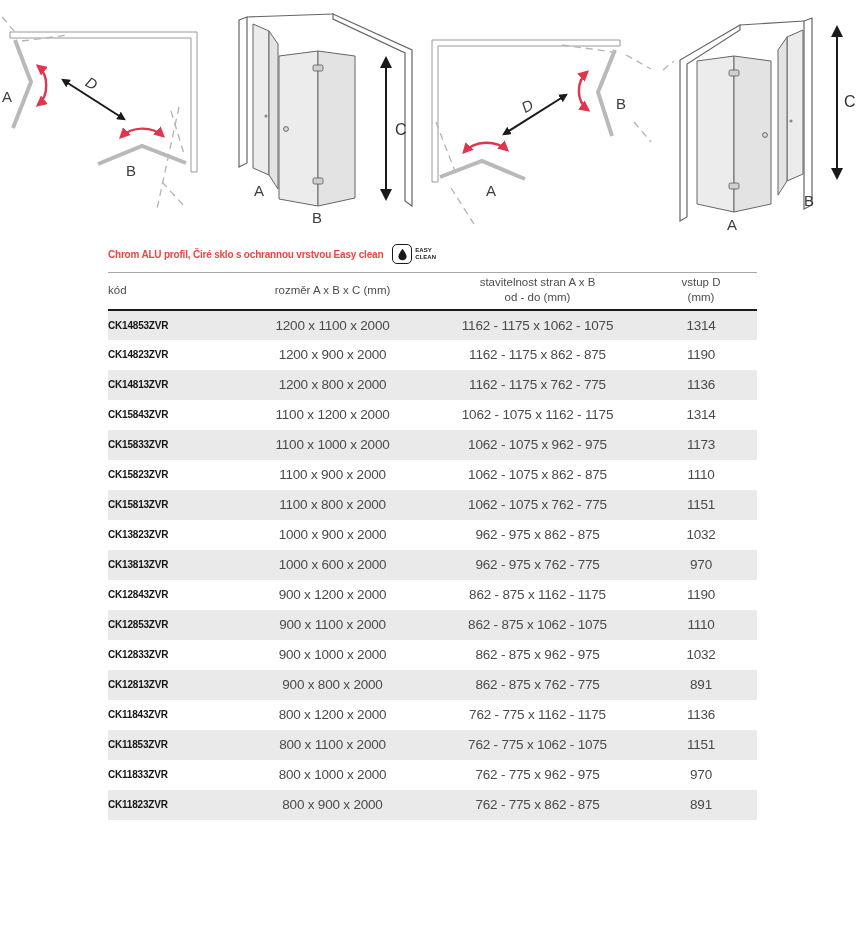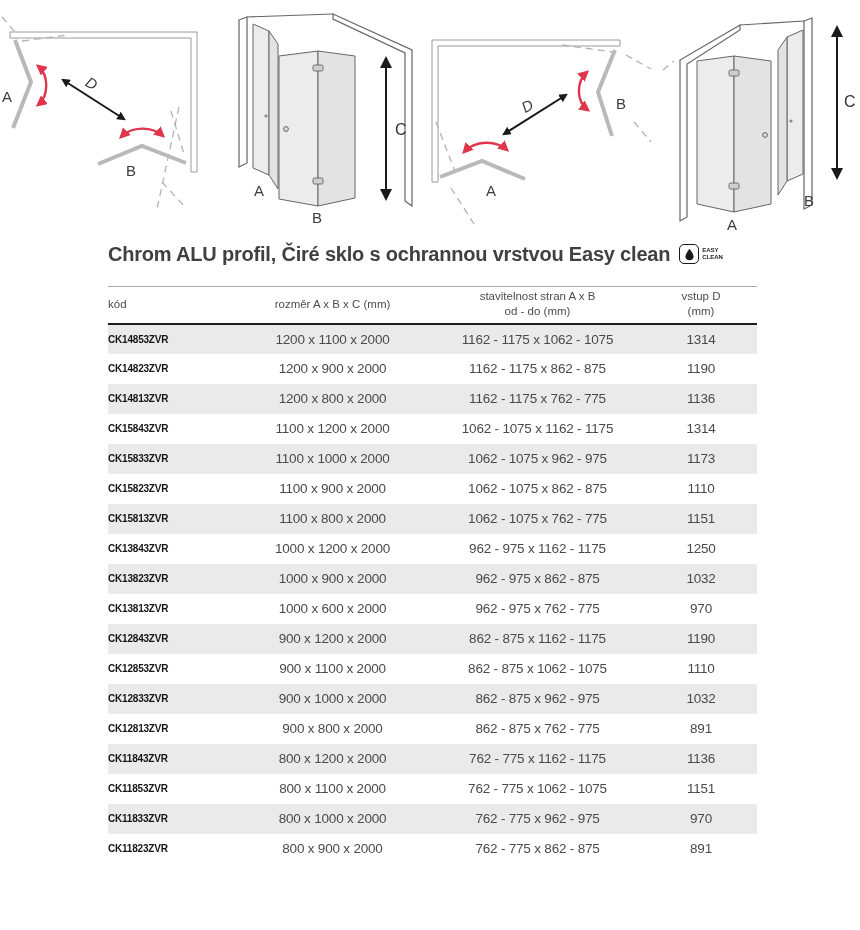--- a/index.html
+++ b/index.html
@@ -28,27 +28,27 @@
   .wall{fill:#fff;stroke:#9a9a9a;stroke-width:1;}
   .glass1{fill:#ececec;stroke:var(--line-dark);stroke-width:1;}
   .glass2{fill:#e3e3e3;stroke:var(--line-dark);stroke-width:1;}
   .frame{fill:#fff;stroke:var(--line-dark);stroke-width:1.2;}
   .redarc{stroke:var(--accent-red);stroke-width:2.4;fill:none;}
   .blkline{stroke:#1a1a1a;stroke-width:2;fill:none;}
   .hinge{fill:#cfcfcf;stroke:#555;stroke-width:0.8;}
 
   .content{position:absolute;left:108px;top:242px;width:649px;}
   .title-row{display:flex;align-items:center;gap:9px;height:24px;}
-  .page-title{font-size:20px;font-weight:bold;color:#404040;margin:0;letter-spacing:-0.2px;white-space:nowrap;}
+  .page-title{font-size:10px;font-weight:bold;color:#ef4444;margin:0;letter-spacing:-0.2px;white-space:nowrap;}
   .easy-badge{display:flex;align-items:center;gap:3px;flex:0 0 auto;}
   .easy-badge-box{width:20px;height:20px;border:1.7px solid #1a1a1a;border-radius:5px;
     display:flex;align-items:center;justify-content:center;background:#fff;}
   .easy-badge-text{font-size:6px;line-height:1.15;color:#1a1a1a;font-weight:bold;letter-spacing:0;}
 
-  table.spec{border-collapse:collapse;width:649px;margin-top:20px;table-layout:fixed;}
+  table.spec{border-collapse:collapse;width:649px;margin-top:6px;table-layout:fixed;}
   table.spec col.c1{width:127px;}
   table.spec col.c2{width:195px;}
   table.spec col.c3{width:215px;}
   table.spec col.c4{width:112px;}
   table.spec thead th{
     font-weight:normal;font-size:11.5px;color:#4d4d4d;line-height:1.25;
     border-top:1.5px solid var(--rule-thin);border-bottom:2.5px solid var(--rule-dark);
     height:37px;vertical-align:middle;padding:2px 0 4px;
   }
   table.spec thead th.h-left{text-align:left;}
@@ -242,26 +242,20 @@
           <td class="col-adj">1062 - 1075 x 862 - 875</td>
           <td class="col-entry">1110</td>
         </tr>
         <tr>
           <td class="col-kod">CK15813ZVR</td>
           <td class="col-dim">1100 x 800 x 2000</td>
           <td class="col-adj">1062 - 1075 x 762 - 775</td>
           <td class="col-entry">1151</td>
         </tr>
         <tr>
-          <td class="col-kod">CK13843ZVR</td>
-          <td class="col-dim">1000 x 1200 x 2000</td>
-          <td class="col-adj">962 - 975 x 1162 - 1175</td>
-          <td class="col-entry">1250</td>
-        </tr>
-        <tr>
           <td class="col-kod">CK13823ZVR</td>
           <td class="col-dim">1000 x 900 x 2000</td>
           <td class="col-adj">962 - 975 x 862 - 875</td>
           <td class="col-entry">1032</td>
         </tr>
         <tr>
           <td class="col-kod">CK13813ZVR</td>
           <td class="col-dim">1000 x 600 x 2000</td>
           <td class="col-adj">962 - 975 x 762 - 775</td>
           <td class="col-entry">970</td>

